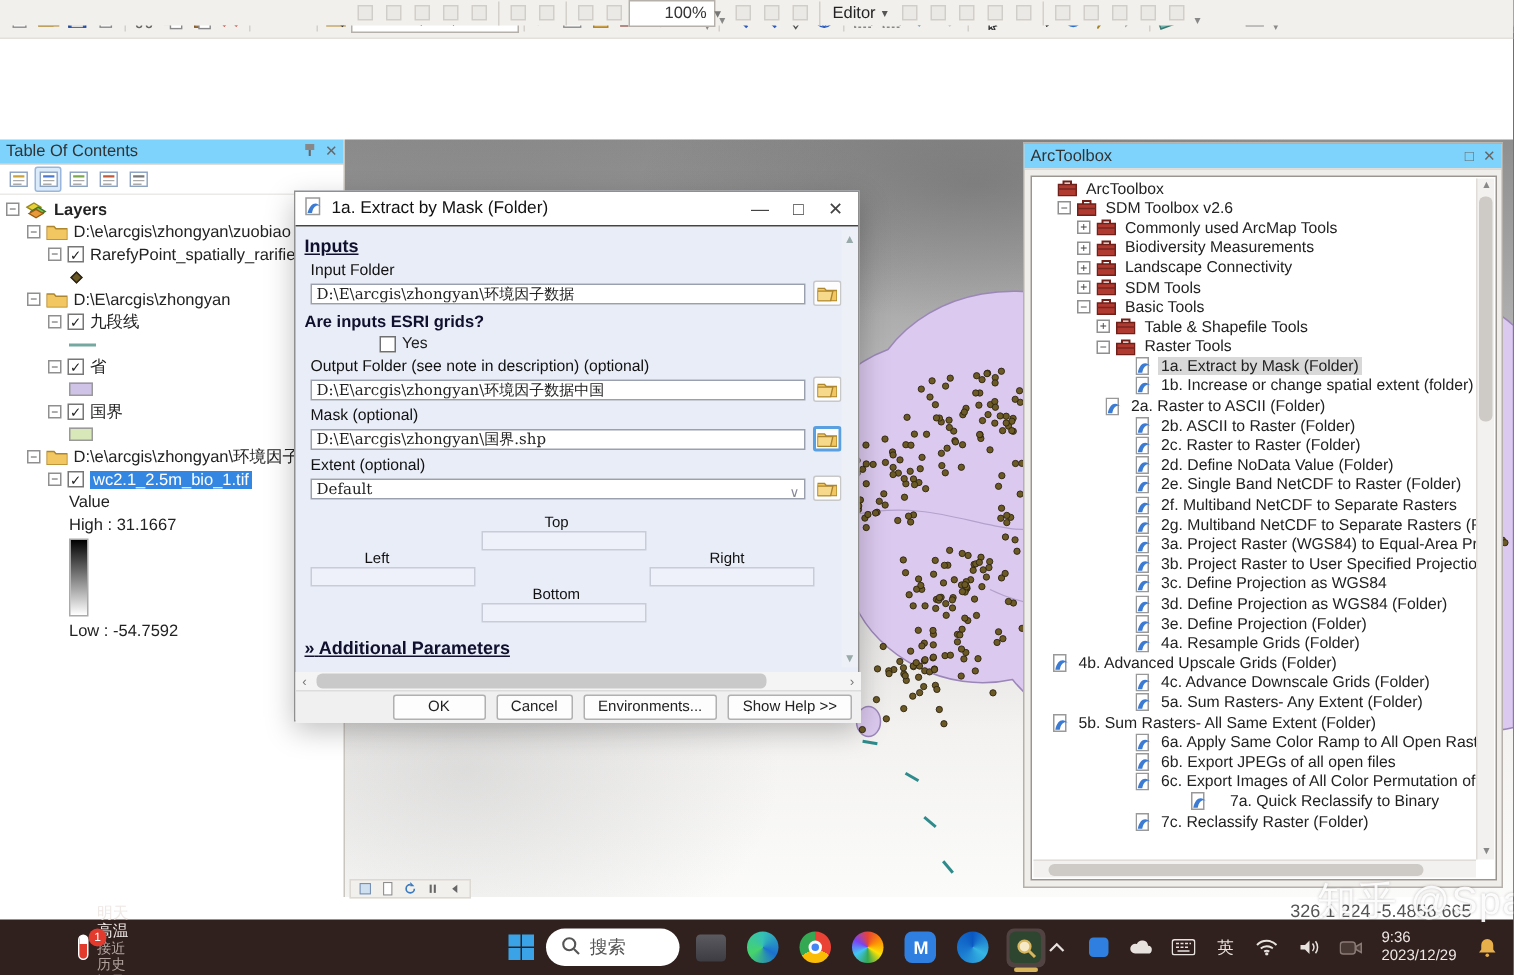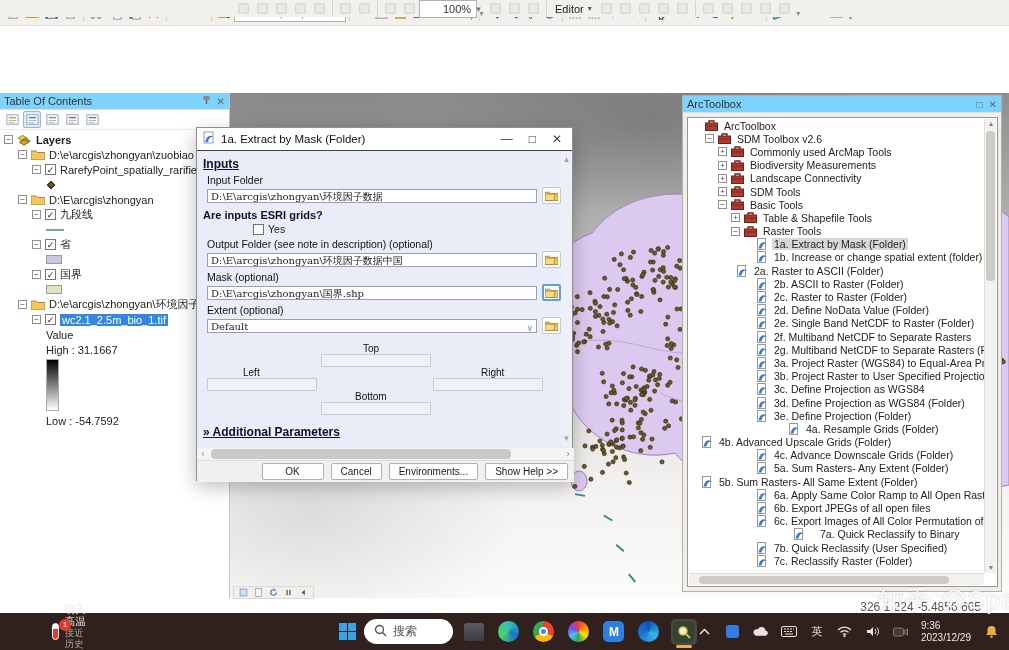--- a/index.html
+++ b/index.html
@@ -1714,21 +1714,21 @@
                 <path d="M0 2 h5 l1.3 1.5 H14 V11 H0 Z" fill="#f2c661" stroke="#ad862e"></path>
                 <path d="M0 4 h11 l-1.6 7 H0 Z" fill="#f7d98c" stroke="#ad862e"></path>
               </svg>
             </span>
           </div>
         </div>
       <div class="extlbl" style="left:166px;top:192px;">Top</div>
       <div class="extfield" style="left:124px;top:203px;"></div>
       <div class="extlbl" style="left:46px;top:216px;">Left</div>
       <div class="extfield" style="left:10px;top:227px;"></div>
-      <div class="extlbl" style="left:284px;top:216px;">Right</div>
+      <div class="extlbl" style="left:276px;top:216px;">Right</div>
       <div class="extfield" style="left:236px;top:227px;"></div>
       <div class="extlbl" style="left:158px;top:240px;">Bottom</div>
       <div class="extfield" style="left:124px;top:251px;"></div>
       <div class="addparams"><span>»</span> <span>Additional Parameters</span></div>
       <div id="dlgvscroll">
         <span class="ar" style="top:2px;">▲</span>
         <span class="ar" style="bottom:2px;">▼</span>
       </div>
     </div>
     <div id="dlghscroll">
@@ -1988,21 +1988,21 @@
           <div class="arow" style="padding-left: 55px;">
             <span style="width: 13px; flex: 0 0 auto;"></span>
             <span class="ticon">
               <svg width="11" height="12" viewBox="0 0 11 12">
                 <rect x="0.5" y="0.5" width="8" height="11" fill="#fff" stroke="#999"></rect>
                 <path d="M1.5 10.5 C3 3.5, 7 2.5, 10.5 6.5 C8.5 4.5, 5.5 5.5, 4.5 10.5 Z" fill="#3b7bd4"></path>
               </svg>
             </span>
             <span class="lbl">3e. Define Projection (Folder)</span>
           </div>
-          <div class="arow" style="padding-left: 87px; text-align: right;">
+          <div class="arow" style="padding-left: 55px; text-align: right;">
             <span style="width: 13px; flex: 0 0 auto;"></span>
             <span class="ticon">
               <svg width="11" height="12" viewBox="0 0 11 12">
                 <rect x="0.5" y="0.5" width="8" height="11" fill="#fff" stroke="#999"></rect>
                 <path d="M1.5 10.5 C3 3.5, 7 2.5, 10.5 6.5 C8.5 4.5, 5.5 5.5, 4.5 10.5 Z" fill="#3b7bd4"></path>
               </svg>
             </span>
             <span class="lbl">4a. Resample Grids (Folder)</span>
           </div>
           <div class="arow" style="">
@@ -2077,30 +2077,20 @@
           </div>
           <div class="arow" style="padding-left: 83px; gap: 9px;">
             <span style="width: 13px; flex: 0 0 auto;"></span>
             <span class="ticon">
               <svg width="11" height="12" viewBox="0 0 11 12">
                 <rect x="0.5" y="0.5" width="8" height="11" fill="#fff" stroke="#999"></rect>
                 <path d="M1.5 10.5 C3 3.5, 7 2.5, 10.5 6.5 C8.5 4.5, 5.5 5.5, 4.5 10.5 Z" fill="#3b7bd4"></path>
               </svg>
             </span>
             <span class="lbl">7a. Quick Reclassify to Binary</span>
-          </div>
-          <div class="arow" style="padding-left: 55px;">
-            <span style="width: 13px; flex: 0 0 auto;"></span>
-            <span class="ticon">
-              <svg width="11" height="12" viewBox="0 0 11 12">
-                <rect x="0.5" y="0.5" width="8" height="11" fill="#fff" stroke="#999"></rect>
-                <path d="M1.5 10.5 C3 3.5, 7 2.5, 10.5 6.5 C8.5 4.5, 5.5 5.5, 4.5 10.5 Z" fill="#3b7bd4"></path>
-              </svg>
-            </span>
-            <span class="lbl">7b. Quick Reclassify (User Specified)</span>
           </div>
           <div class="arow" style="padding-left: 55px;">
             <span style="width: 13px; flex: 0 0 auto;"></span>
             <span class="ticon">
               <svg width="11" height="12" viewBox="0 0 11 12">
                 <rect x="0.5" y="0.5" width="8" height="11" fill="#fff" stroke="#999"></rect>
                 <path d="M1.5 10.5 C3 3.5, 7 2.5, 10.5 6.5 C8.5 4.5, 5.5 5.5, 4.5 10.5 Z" fill="#3b7bd4"></path>
               </svg>
             </span>
             <span class="lbl">7c. Reclassify Raster (Folder)</span>

